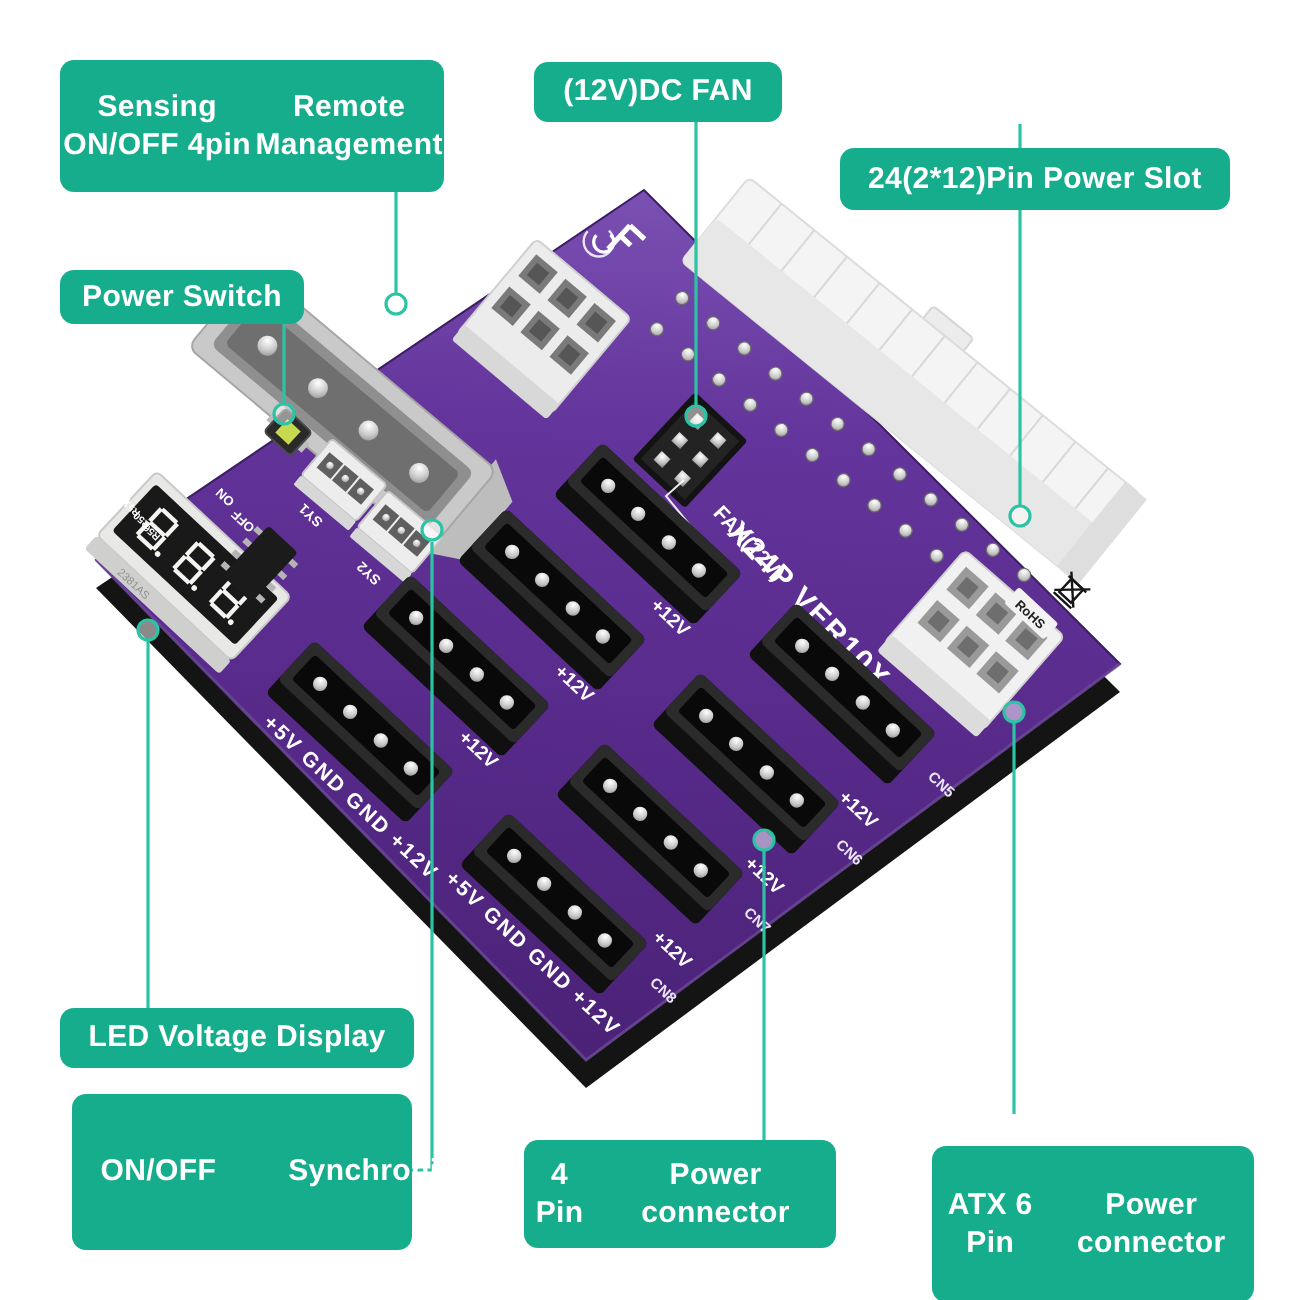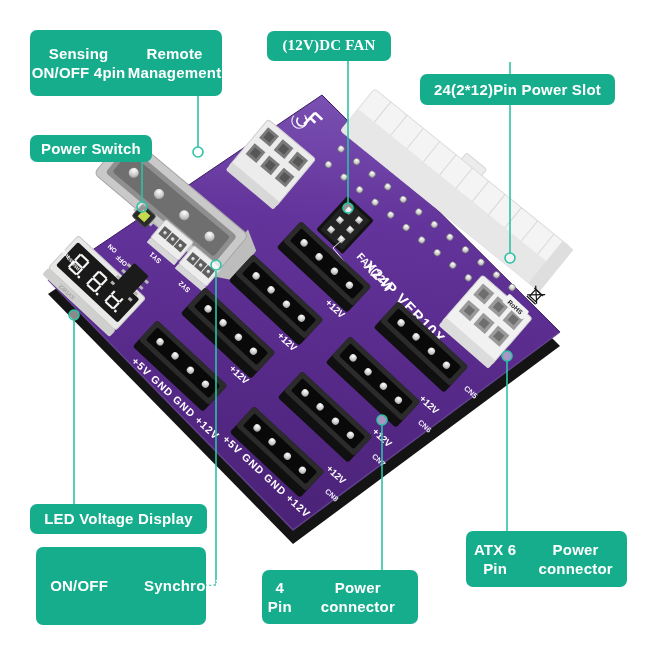--- a/index.html
+++ b/index.html
@@ -294,39 +294,39 @@
       <circle cx="382" cy="420" r="5"></circle>
       <circle cx="507" cy="356" r="5"></circle>
     </g>
   </g>
 </svg>
 
 <div class="lbl" style="left:30px;top:30px;width:192px;height:66px;">
   <span>Sensing ON/OFF 4pin</span>
   <span>Remote Management</span>
 </div>
-<div class="lbl" style="left:267px;top:31px;width:124px;height:30px;font-family:Liberation Serif, serif;">
+<div class="lbl" style="left:267px;top:31px;width:124px;height:30px;">
   <span>(12V)DC FAN</span>
 </div>
 <div class="lbl" style="left:420px;top:31px;width:195px;height:31px;margin-top:43px;">
   <span>24(2*12)Pin Power Slot</span>
 </div>
 <div class="lbl" style="left:30px;top:135px;width:122px;height:27px;">
   <span>Power Switch</span>
 </div>
 <div class="lbl" style="left:30px;top:504px;width:177px;height:30px;">
   <span>LED Voltage Display</span>
 </div>
 <div class="lbl" style="left:36px;top:547px;width:170px;height:78px;gap:36px;">
   <span>Multi PSU</span>
   <span>ON/OFF</span>
   <span>Synchronization</span>
 </div>
 <div class="lbl" style="left:262px;top:570px;width:156px;height:54px;">
   <span>4 Pin</span>
   <span>Power connector</span>
 </div>
-<div class="lbl" style="left:466px;top:531px;width:161px;height:56px;">
+<div class="lbl" style="left:466px;top:573px;width:161px;height:78px;">
   <span>ATX 6 Pin</span>
   <span>Power connector</span>
 </div>
 
 </div>
 
 </body></html>

